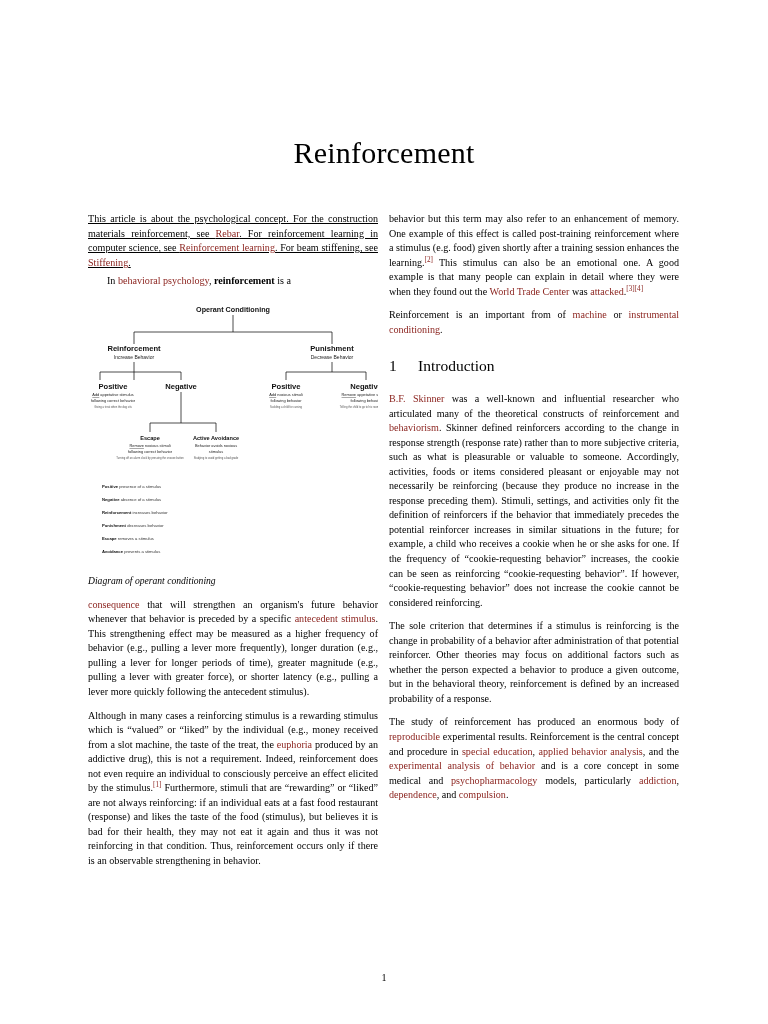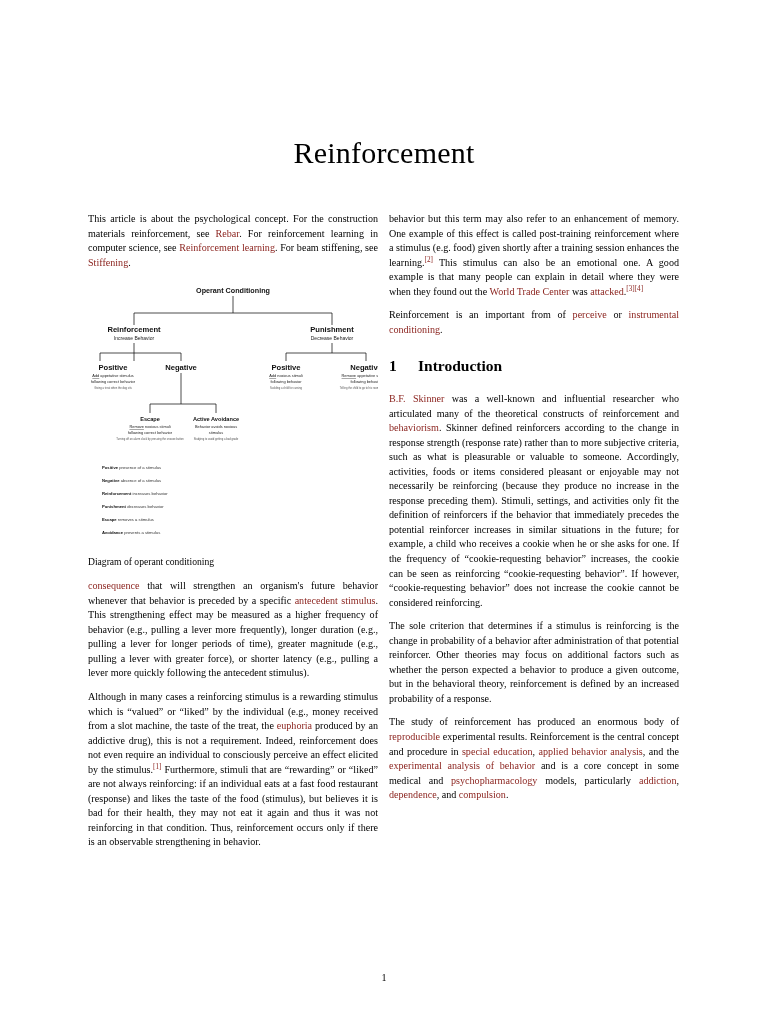--- a/index.html
+++ b/index.html
@@ -45,50 +45,51 @@
     font-size: 10.1px;
     line-height: 14.55px;
     text-align: justify;
     text-justify: inter-word;
     hyphens: manual;
   }
   .col-left  { left: 88px; }
   .col-right { left: 389px; }
 
   p { margin: 0 0 9px 0; }
-  p.tight { margin-bottom: 4px; }
+  p.tight { margin-bottom: 4px; text-decoration: underline; }
   p.indent { text-indent: 19px; }
 
   a, .lnk {
     color: #8c2520;
     text-decoration: none;
   }
   .bold { font-weight: bold; }
   sup {
     font-size: 7.2px;
     vertical-align: super;
     line-height: 0;
   }
   sup.lnk { color: #8c2520; }
 
   
   .sec-head {
     font-size: 15.5px;
-    font-weight: bold;
+    font-weight: normal;
     margin: 20px 0 16px 0;
     line-height: 1.2;
   }
   .sec-head .num { display: inline-block; width: 29px; }
 
   
   .figure {
     margin: 14px 0 4px 0;
     width: 290px;
   }
   .figcaption {
+    font-style: italic;
     font-size: 9.6px;
     margin: 10px 0 11px 0;
     line-height: 1.25;
   }
 
   .diagram {
     width: 290px;
     display: block;
   }
 
@@ -106,20 +107,21 @@
 <body>
 
 <div class="page">
 
   <h1 class="doc-title">Reinforcement</h1>
 
   <div class="col col-left">
 
     <p class="tight"><span>This article is about the psychological concept. For the construction materials reinforcement, see </span><span class="lnk">Rebar</span><span>. For reinforcement learning in computer science, see </span><span class="lnk">Reinforcement learning</span><span>. For beam stiffening, see </span><span class="lnk">Stiffening</span><span>.</span></p>
 
+    <p class="indent"><span>In </span><span class="lnk">behavioral psychology</span><span>, </span><span class="bold">reinforcement</span><span> is a</span></p>
 
     <div class="figure">
       <svg class="diagram" viewBox="0 0 290 262" xmlns="http://www.w3.org/2000/svg">
         <style>
           .dg-title { font-family: "Liberation Sans", sans-serif; font-weight: bold; font-size: 7.2px; fill:#111; text-anchor: middle; }
           .dg-h1 { font-family: "Liberation Sans", sans-serif; font-weight: bold; font-size: 7.4px; fill:#111; text-anchor: middle; }
           .dg-h2 { font-family: "Liberation Sans", sans-serif; font-weight: bold; font-size: 7.6px; fill:#111; text-anchor: middle; }
           .dg-h3 { font-family: "Liberation Sans", sans-serif; font-weight: bold; font-size: 5.6px; fill:#111; text-anchor: middle; }
           .dg-sub { font-family: "Liberation Sans", sans-serif; font-size: 5px; fill:#222; text-anchor: middle; }
           .dg-det { font-family: "Liberation Sans", sans-serif; font-size: 3.9px; fill:#222; text-anchor: middle; }
@@ -185,21 +187,21 @@
     <p><span class="lnk">consequence</span><span> that will strengthen an organism's future behavior whenever that behavior is preceded by a specific </span><span class="lnk">antecedent stimulus</span><span>. This strengthening effect may be measured as a higher frequency of behavior (e.g., pulling a lever more frequently), longer duration (e.g., pulling a lever for longer periods of time), greater magnitude (e.g., pulling a lever with greater force), or shorter latency (e.g., pulling a lever more quickly following the antecedent stimulus).</span></p>
 
     <p><span>Although in many cases a reinforcing stimulus is a rewarding stimulus which is “valued” or “liked” by the individual (e.g., money received from a slot machine, the taste of the treat, the </span><span class="lnk">euphoria</span><span> produced by an addictive drug), this is not a requirement. Indeed, reinforcement does not even require an individual to consciously perceive an effect elicited by the stimulus.</span><sup class="lnk">[1]</sup><span> Furthermore, stimuli that are “rewarding” or “liked” are not always reinforcing: if an individual eats at a fast food restaurant (response) and likes the taste of the food (stimulus), but believes it is bad for their health, they may not eat it again and thus it was not reinforcing in that condition. Thus, reinforcement occurs only if there is an observable strengthening in behavior.</span></p>
 
   </div>
 
   <div class="col col-right">
 
     <p><span>behavior but this term may also refer to an enhancement of memory. One example of this effect is called post-training reinforcement where a stimulus (e.g. food) given shortly after a training session enhances the learning.</span><sup class="lnk">[2]</sup><span> This stimulus can also be an emotional one. A good example is that many people can explain in detail where they were when they found out the </span><span class="lnk">World Trade Center</span><span> was </span><span class="lnk">attacked</span><span>.</span><sup class="lnk">[3]</sup><sup class="lnk">[4]</sup></p>
 
-    <p><span>Reinforcement is an important from of </span><span class="lnk">perceive</span><span> or </span><span class="lnk">instrumental conditioning</span><span>.</span></p>
+    <p><span>Reinforcement is an important from of </span><span class="lnk">machine</span><span> or </span><span class="lnk">instrumental conditioning</span><span>.</span></p>
 
     <h2 class="sec-head"><span class="num">1</span><span>Introduction</span></h2>
 
     <p><span class="lnk">B.F. Skinner</span><span> was a well-known and influential researcher who articulated many of the theoretical constructs of reinforcement and </span><span class="lnk">behaviorism</span><span>. Skinner defined reinforcers according to the change in response strength (response rate) rather than to more subjective criteria, such as what is pleasurable or valuable to someone. Accordingly, activities, foods or items considered pleasant or enjoyable may not necessarily be reinforcing (because they produce no increase in the response preceding them). Stimuli, settings, and activities only fit the definition of reinforcers if the behavior that immediately precedes the potential reinforcer increases in similar situations in the future; for example, a child who receives a cookie when he or she asks for one. If the frequency of “cookie-requesting behavior” increases, the cookie can be seen as reinforcing “cookie-requesting behavior”. If however, “cookie-requesting behavior” does not increase the cookie cannot be considered reinforcing.</span></p>
 
     <p>The sole criterion that determines if a stimulus is reinforcing is the change in probability of a behavior after administration of that potential reinforcer. Other theories may focus on additional factors such as whether the person expected a behavior to produce a given outcome, but in the behavioral theory, reinforcement is defined by an increased probability of a response.</p>
 
     <p><span>The study of reinforcement has produced an enormous body of </span><span class="lnk">reproducible</span><span> experimental results. Reinforcement is the central concept and procedure in </span><span class="lnk">special education</span><span>, </span><span class="lnk">applied behavior analysis</span><span>, and the </span><span class="lnk">experimental analysis of behavior</span><span> and is a core concept in some medical and </span><span class="lnk">psychopharmacology</span><span> models, particularly </span><span class="lnk">addiction</span><span>, </span><span class="lnk">dependence</span><span>, and </span><span class="lnk">compulsion</span><span>.</span></p>
   </div>
 

